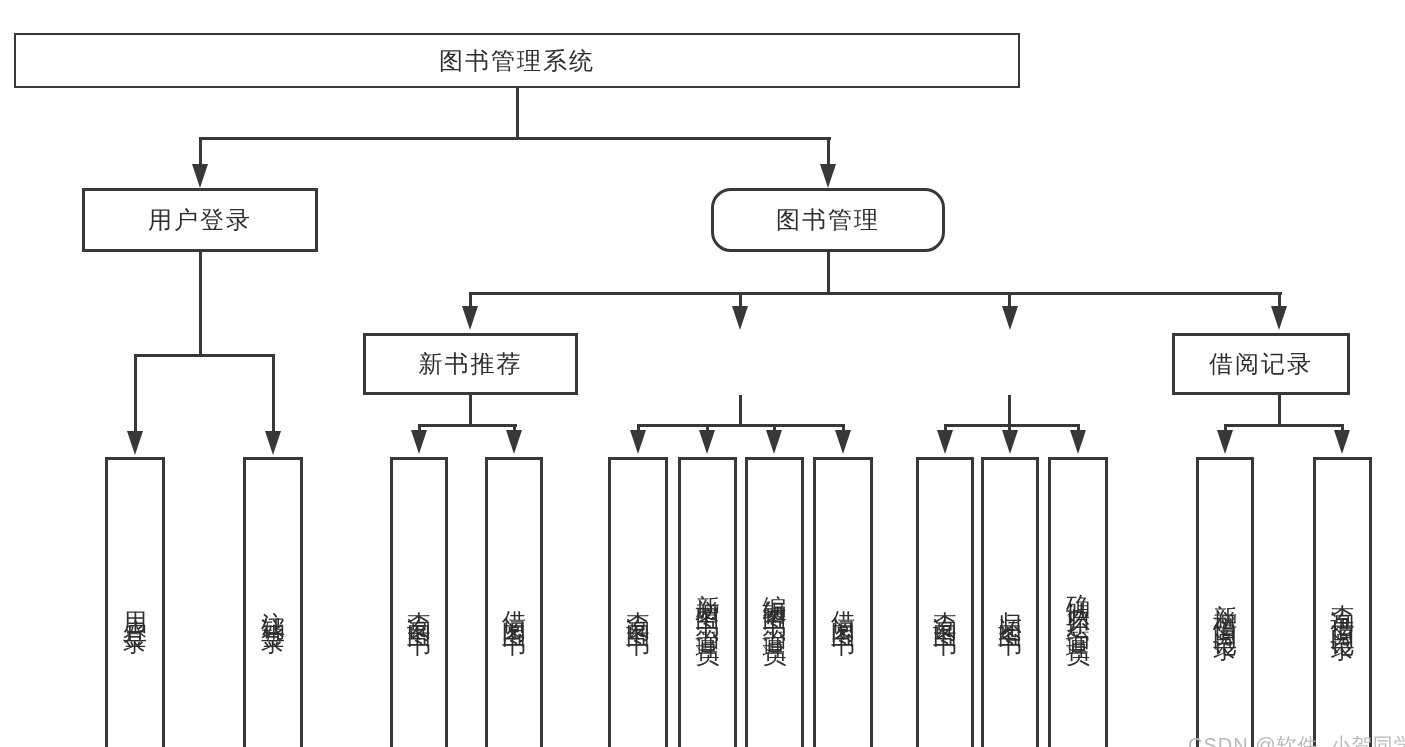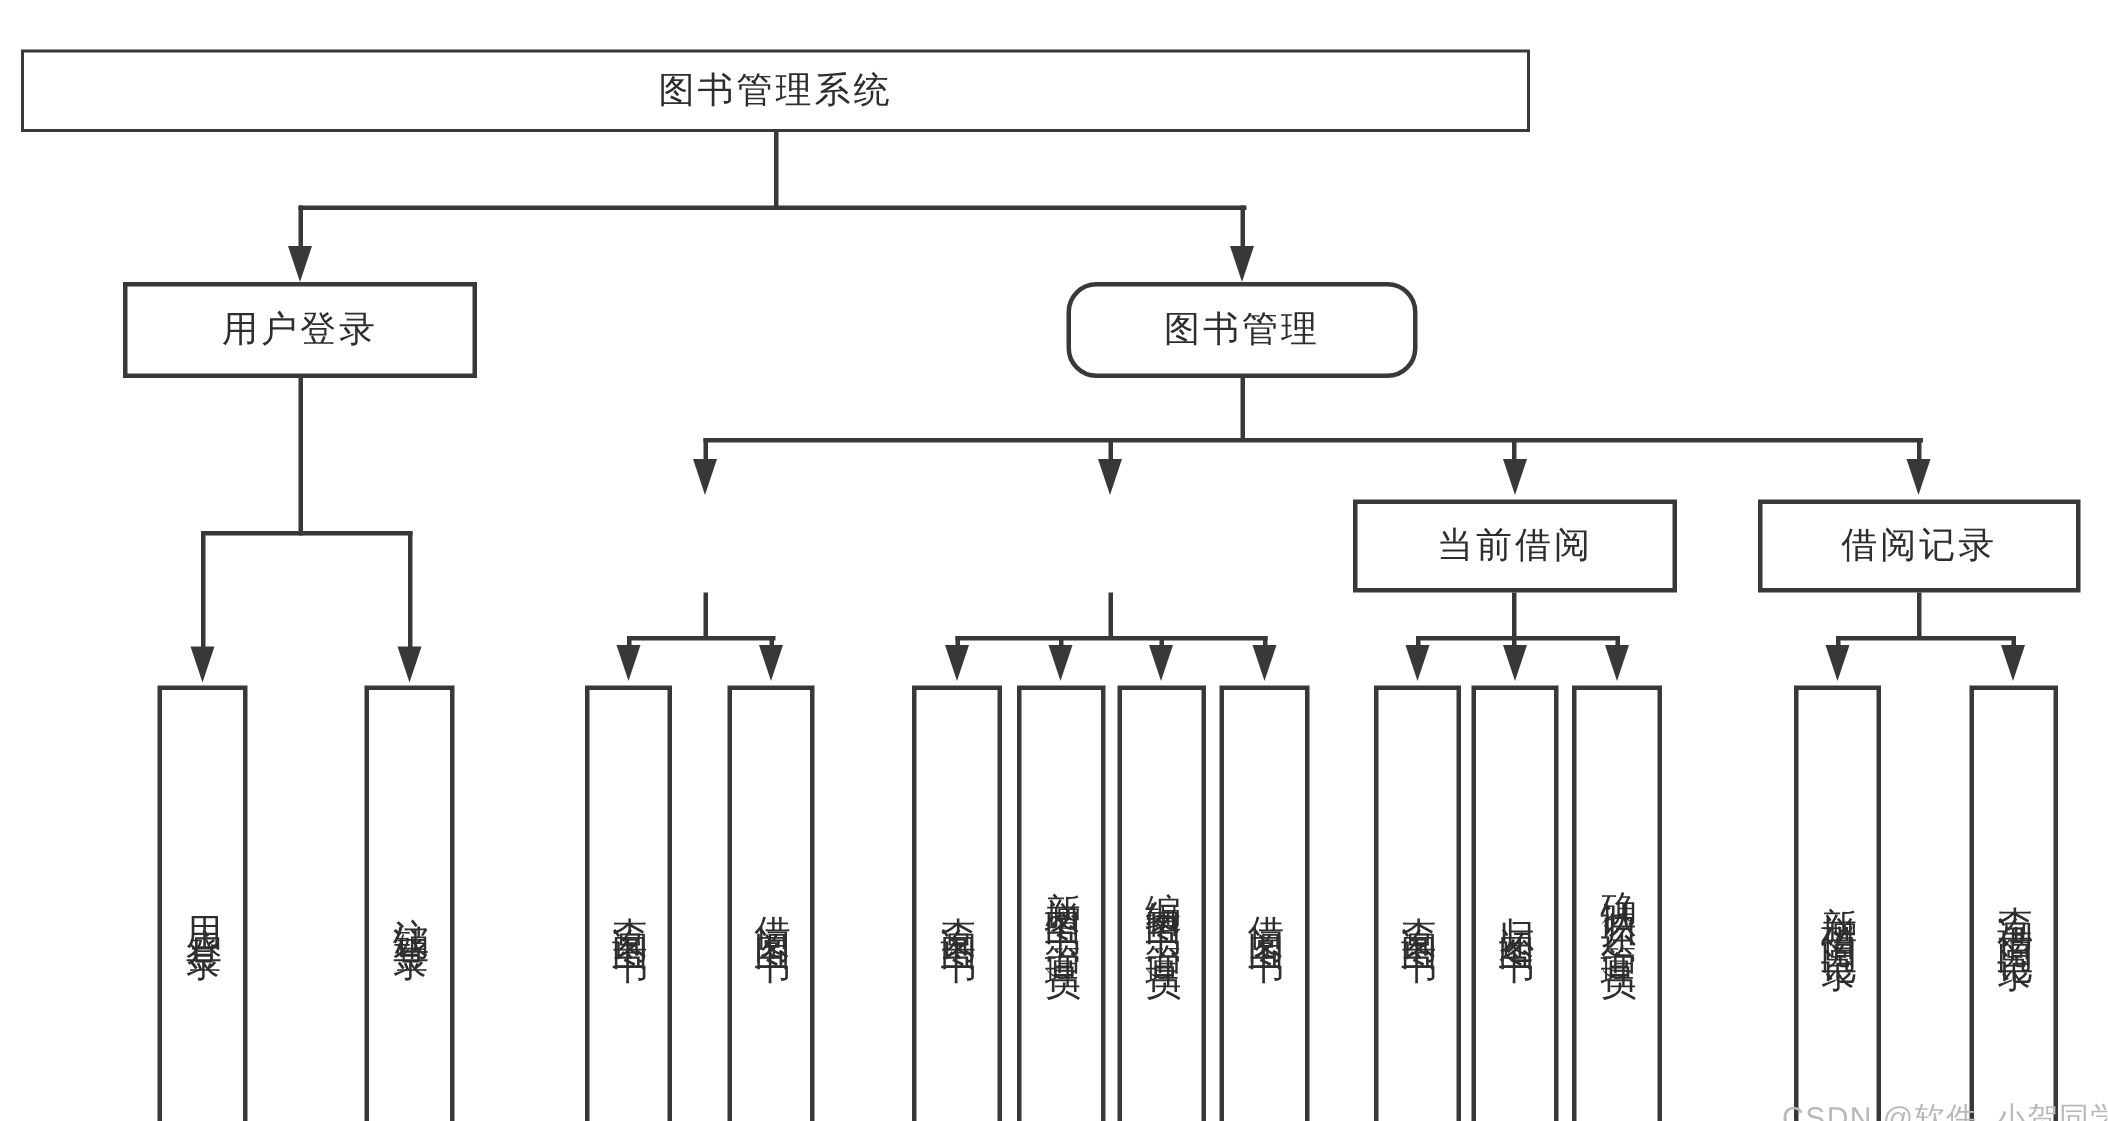--- a/index.html
+++ b/index.html
@@ -81,24 +81,24 @@
   <div class="ln" style="left:469px;top:272px;width:813px;height:3px;"></div>
   <div class="ln" style="left:469px;top:272px;width:3px;height:16px;"></div>
   <div class="arr" style="left:462px;top:286px;"></div>
   <div class="ln" style="left:739px;top:272px;width:3px;height:16px;"></div>
   <div class="arr" style="left:732px;top:286px;"></div>
   <div class="ln" style="left:1008px;top:272px;width:3px;height:16px;"></div>
   <div class="arr" style="left:1002px;top:286px;"></div>
   <div class="ln" style="left:1278px;top:272px;width:3px;height:16px;"></div>
   <div class="arr" style="left:1271px;top:286px;"></div>
 
-  <div class="node" style="left:902px;top:313px;width:216px;height:62px;">
-    <span>当前借阅</span>
+  <div class="node" style="left:363px;top:313px;width:215px;height:62px;">
+    <span>新书推荐</span>
   </div>
-  <div class="node" style="left:1172px;top:313px;width:215px;height:62px;">
+  <div class="node" style="left:1172px;top:313px;width:178px;height:62px;">
     <span>借阅记录</span>
   </div>
 
   <div class="ln" style="left:469px;top:375px;width:3px;height:31px;"></div>
   <div class="ln" style="left:418px;top:404px;width:99px;height:3px;"></div>
   <div class="ln" style="left:418px;top:404px;width:3px;height:8px;"></div>
   <div class="arr" style="left:411px;top:410px;"></div>
   <div class="ln" style="left:513px;top:404px;width:3px;height:8px;"></div>
   <div class="arr" style="left:506px;top:410px;"></div>
 

